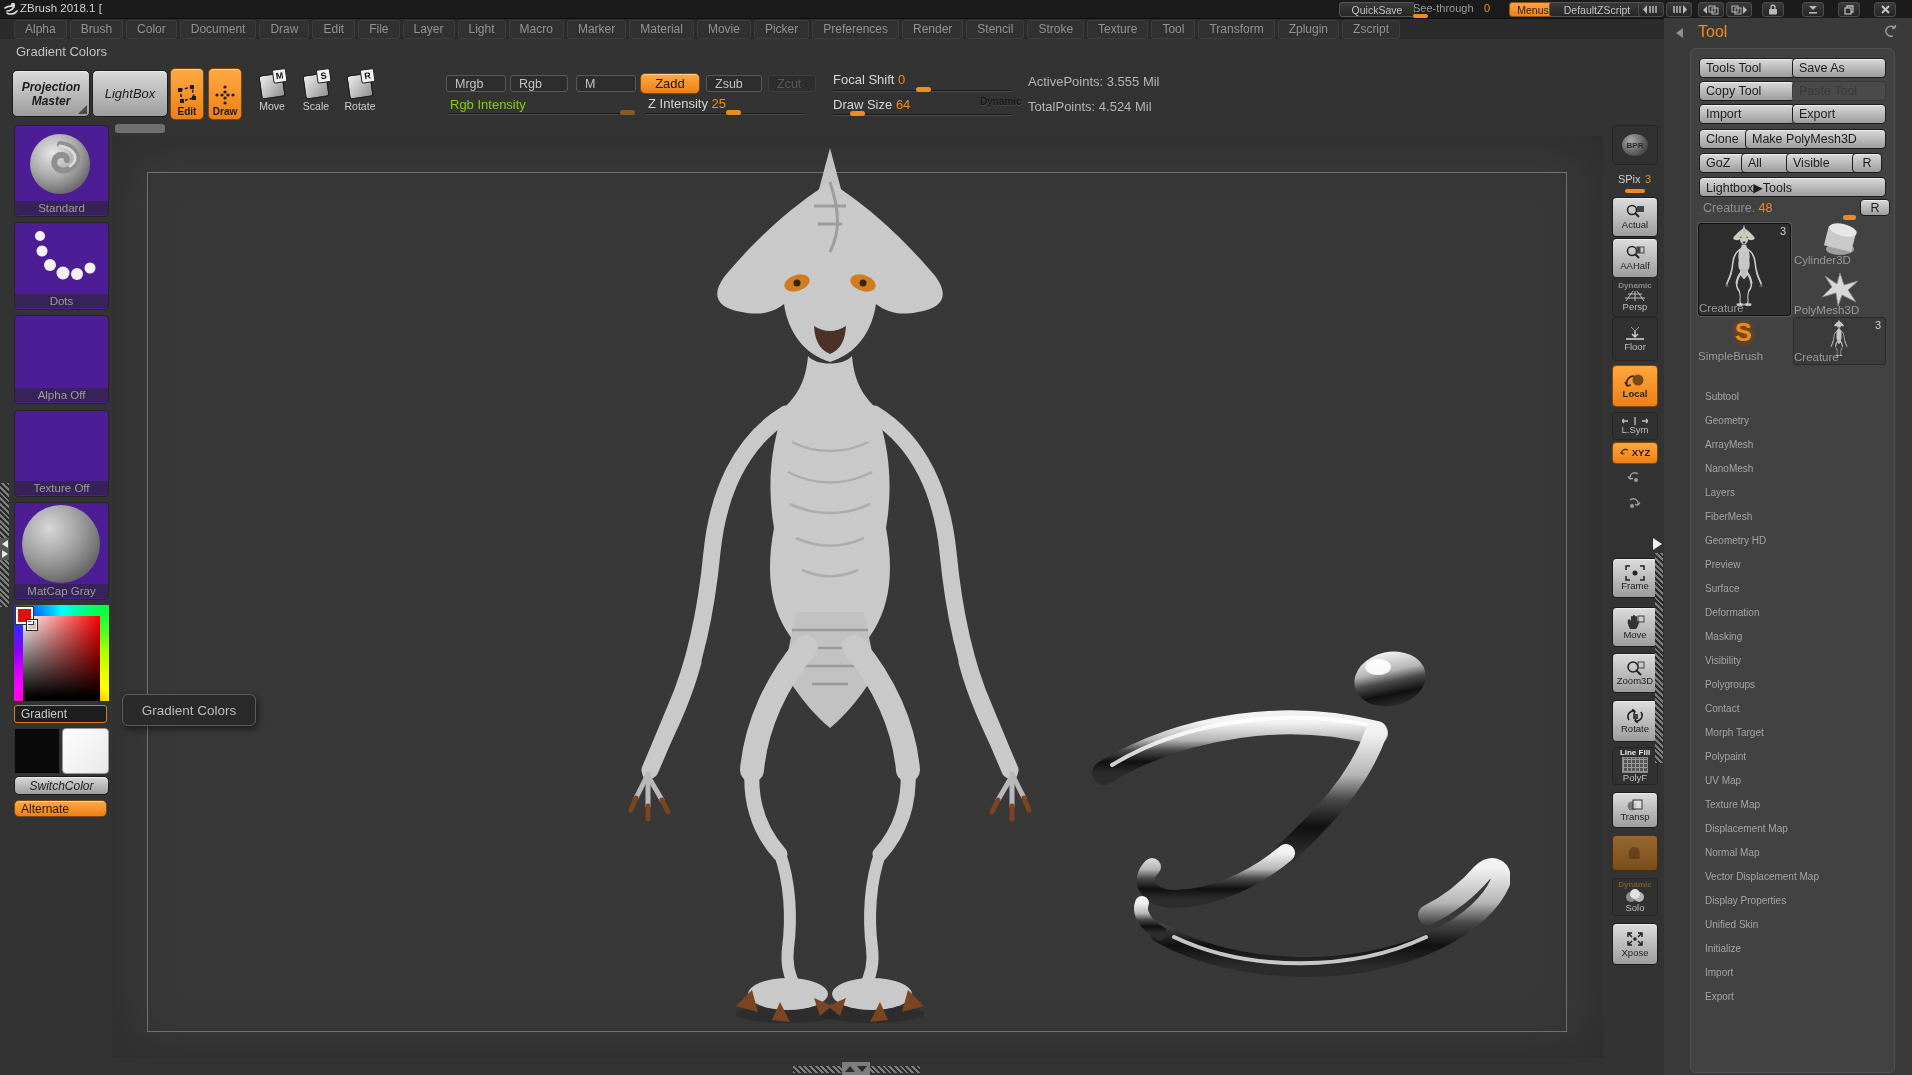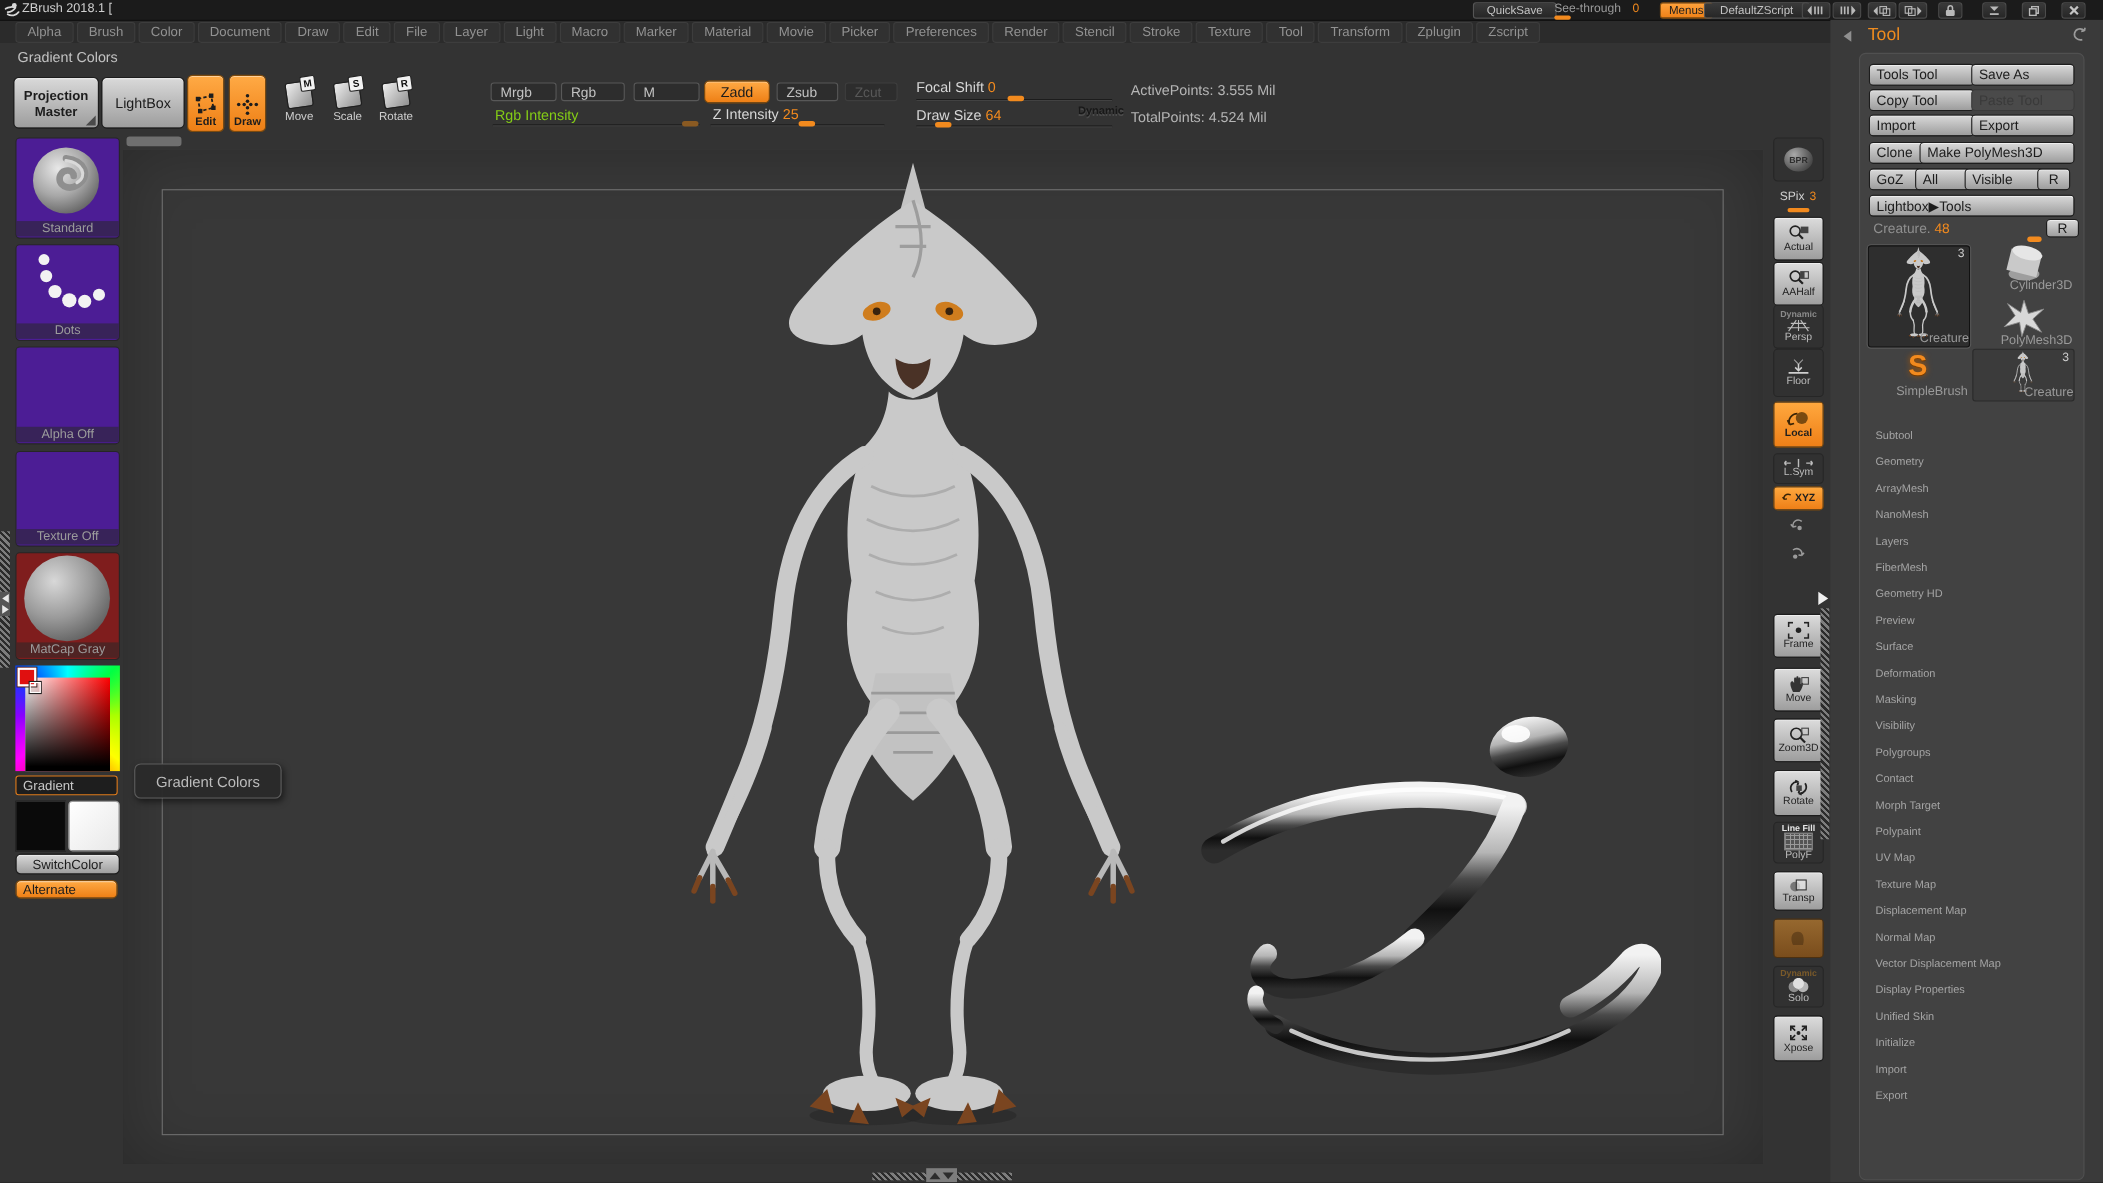--- a/index.html
+++ b/index.html
@@ -15,21 +15,21 @@
   .ticon{position:absolute;top:2px;height:13px;width:24px;background:linear-gradient(#3a3a3a,#262626);
          border:1px solid #4c4c4c;border-radius:3px;display:flex;align-items:center;justify-content:center;color:#b9b9b9;font-size:9px;}
   
   .menubar{position:absolute;left:0;top:19px;width:1912px;height:20px;background:#2b2b2b;display:flex;align-items:center;padding-left:14px;}
   .menu-item{height:17px;display:flex;align-items:center;padding:0 10px;margin-right:3px;background:#313131;
              border:1px solid #3d3d3d;border-radius:3px;color:#929292;font-size:12px;}
   
   .hint{position:absolute;left:16px;top:44px;font-size:13px;color:#c2c2c2;}
   
   .btn-gray{background:linear-gradient(#d9d9d9,#9d9d9d);border:1px solid #1d1d1d;border-radius:5px;color:#1c1c1c;
-            box-shadow:inset 0 1px 0 rgba(255,255,255,.55);display:flex;align-items:center;justify-content:center;}
+            box-shadow:inset 0 1px 0 rgba(255,255,255,.55);display:flex;align-items:center;justify-content:center;font-style:italic;}
   .btn-orange{background:linear-gradient(#ffaa45,#ee7f15);border:1px solid #7c4a0e;border-radius:5px;color:#1c1c1c;
             box-shadow:inset 0 1px 0 rgba(255,255,255,.45);display:flex;align-items:center;justify-content:center;}
   .btn-dark{background:#2d2d2d;border:1px solid #585858;border-radius:3px;color:#c2c2c2;display:flex;align-items:center;padding:0 8px;font-size:12.5px;}
   .btn-dark.disabled{color:#585858;border-color:#3e3e3e;}
   .slab{font-size:13px;color:#d6d6d6;}
   .slab.dis{color:#84cc16;}
   .sval{color:#f28a1e;}
   .track{position:absolute;height:1px;background:#1c1c1c;border-bottom:1px solid #484848;}
   .handle{position:absolute;width:15px;height:5px;background:#f28a1e;border-radius:3px;}
   .handle.dim{background:#8a5a22;}
@@ -60,21 +60,21 @@
   .sbtn .stop{font-size:8px;font-weight:bold;line-height:8px;}
   
   .panel-area{position:absolute;left:1664px;top:18px;width:248px;height:1057px;background:#3a3a3a;}
   .panel-hdr{position:absolute;left:34px;top:5px;font-size:16px;color:#ef8c1f;}
   .pbody{position:absolute;left:26px;top:30px;width:203px;height:1023px;background:#424242;border:1px solid #505050;border-radius:6px;}
   .pbtn{position:absolute;height:18px;background:linear-gradient(#d9d9d9,#9d9d9d);border:1px solid #1d1d1d;border-radius:4px;
         color:#1c1c1c;font-size:12.5px;display:flex;align-items:center;justify-content:flex-start;padding:0 6px;
         box-shadow:inset 0 1px 0 rgba(255,255,255,.55);}
   .pbtn.dis{background:#4a4a4a;color:#3a3a3a;border-color:#3a3a3a;box-shadow:none;}
   .cell{position:absolute;background:#3b3b3b;border:1px solid #2a2a2a;border-radius:3px;overflow:hidden;}
-  .cell .clabel{position:absolute;left:0;right:0;bottom:1px;text-align:right;font-size:11.5px;color:#9a9a9a;margin-top:29px;}
+  .cell .clabel{position:absolute;left:0;right:0;bottom:1px;text-align:left;font-size:11.5px;color:#9a9a9a;margin-top:29px;}
   .cell .cbadge{position:absolute;right:4px;top:1px;font-size:11px;color:#cfcfcf;}
   .cell.sel{background:#2e2e2e;border:1px solid #111;box-shadow:0 0 0 1px #5a5a5a;}
   .sectionrow{position:absolute;left:0;width:100%;height:24px;display:flex;align-items:center;padding-left:14px;
               box-sizing:border-box;font-size:10px;color:#a5a5a5;}
   
   .tooltip{position:absolute;left:122px;top:694px;width:132px;height:30px;background:rgba(42,42,42,.97);
            border:1px solid #5c5c5c;border-radius:6px;display:flex;align-items:center;justify-content:center;
            font-size:13.5px;color:#bcbcbc;box-shadow:2px 3px 6px rgba(0,0,0,.5);z-index:50;}
   .tri{width:0;height:0;}
 </style>
@@ -382,21 +382,21 @@
       </g>
     </svg>
     <div class="tlabel">Dots</div>
   </div>
   <div class="thumb" style="top:410px;height:85px">
     <div class="tlabel">Texture Off</div>
   </div>
   <div class="thumb" style="top:315px;height:87px">
     <div class="tlabel">Alpha Off</div>
   </div>
-  <div class="thumb" style="top:502px;height:96px;background:#7f1d1d">
+  <div class="thumb" style="top:502px;height:96px;background:#4c1d95">
     <div class="abs" style="left:7px;top:2px;width:78px;height:78px;border-radius:50%;background:radial-gradient(circle at 35% 30%, #d8d8d8, #9a9a9a 45%, #4f4f4f 90%)"></div>
     <div class="tlabel">MatCap Gray</div>
   </div>
 
   <div class="abs" style="left:14px;top:605px;width:95px;height:96px;background:conic-gradient(from 180deg at 50% 50%, #ff0000, #ff00ff 14%, #8800ff 26%, #0044ff 38%, #00ffff 50%, #00ff44 62%, #aaff00 74%, #ffff00 86%, #ff0000)">
     <div class="abs" style="left:9px;top:11px;right:9px;bottom:0;background:linear-gradient(to bottom, rgba(0,0,0,0), #000 95%), linear-gradient(to right, #ffffff, #ff0000)"></div>
     <div class="abs" style="left:2px;top:2px;width:13px;height:13px;border:2px solid #fff;background:#e01010;box-shadow:0 0 0 1px #333"></div>
     <div class="abs" style="left:13px;top:15px;width:8px;height:8px;border:1.5px solid #fff;background:transparent;box-shadow:0 0 0 1px #222"></div>
   </div>
   <div class="traybtn" style="top:705px;height:18px;background:#1e1e1e;border:1px solid #e07b1a;border-radius:3px;color:#c9c9c9;padding-left:6px;box-sizing:border-box">Gradient</div>

